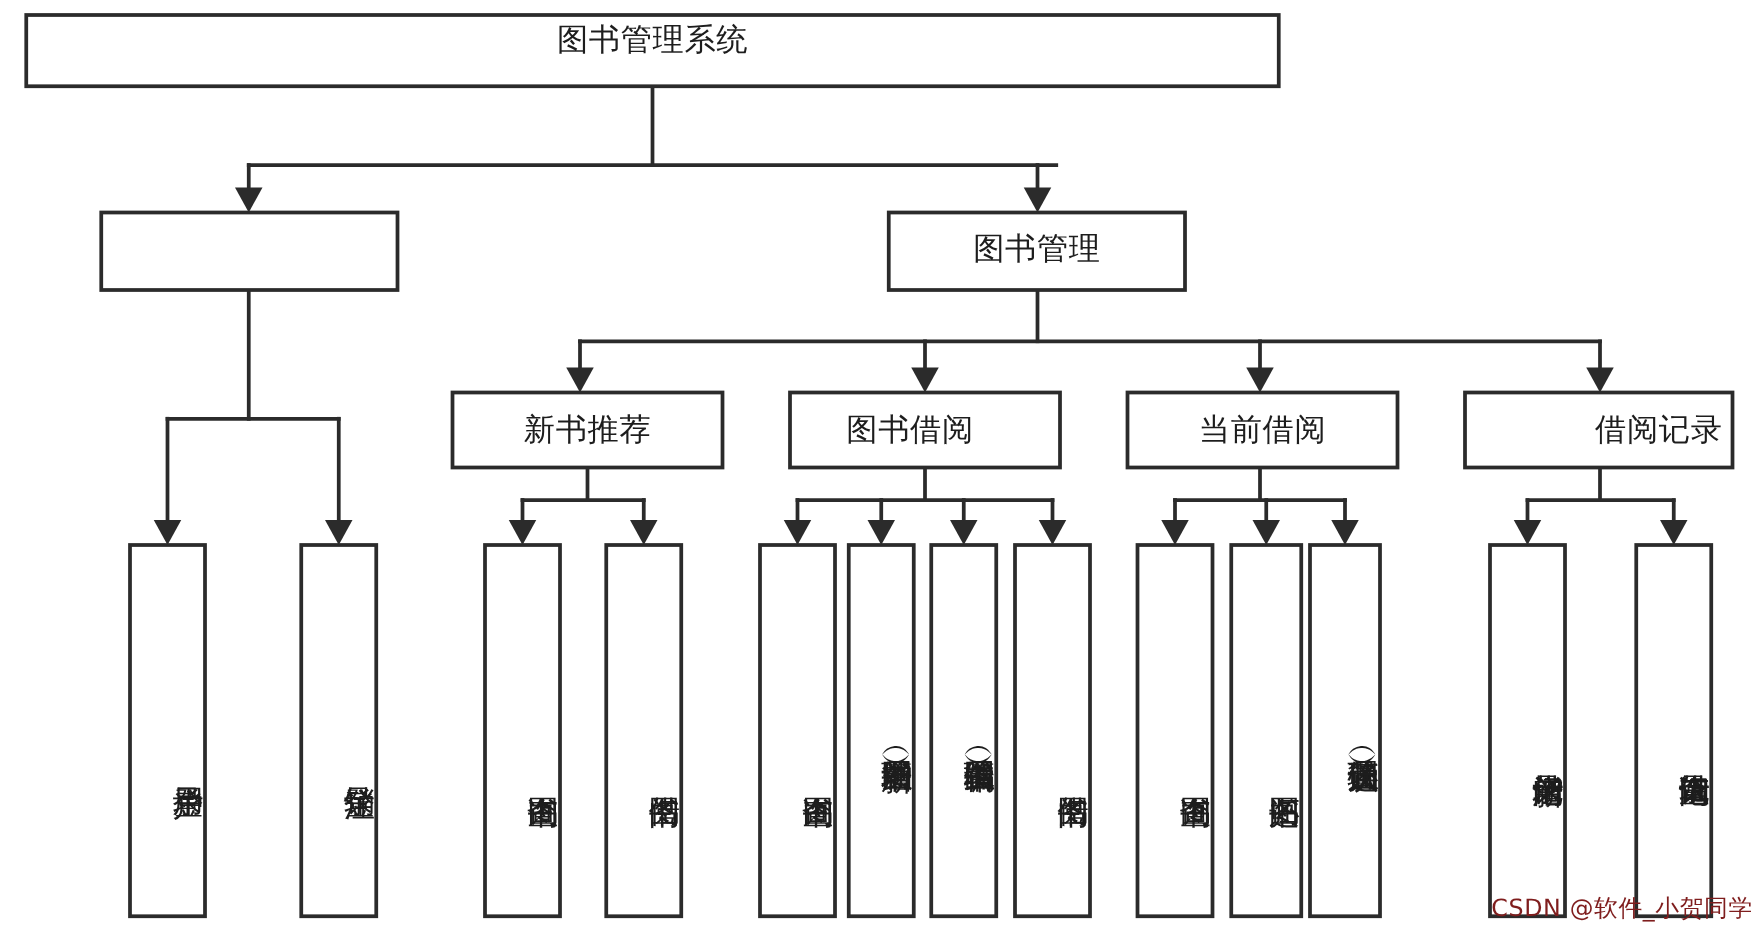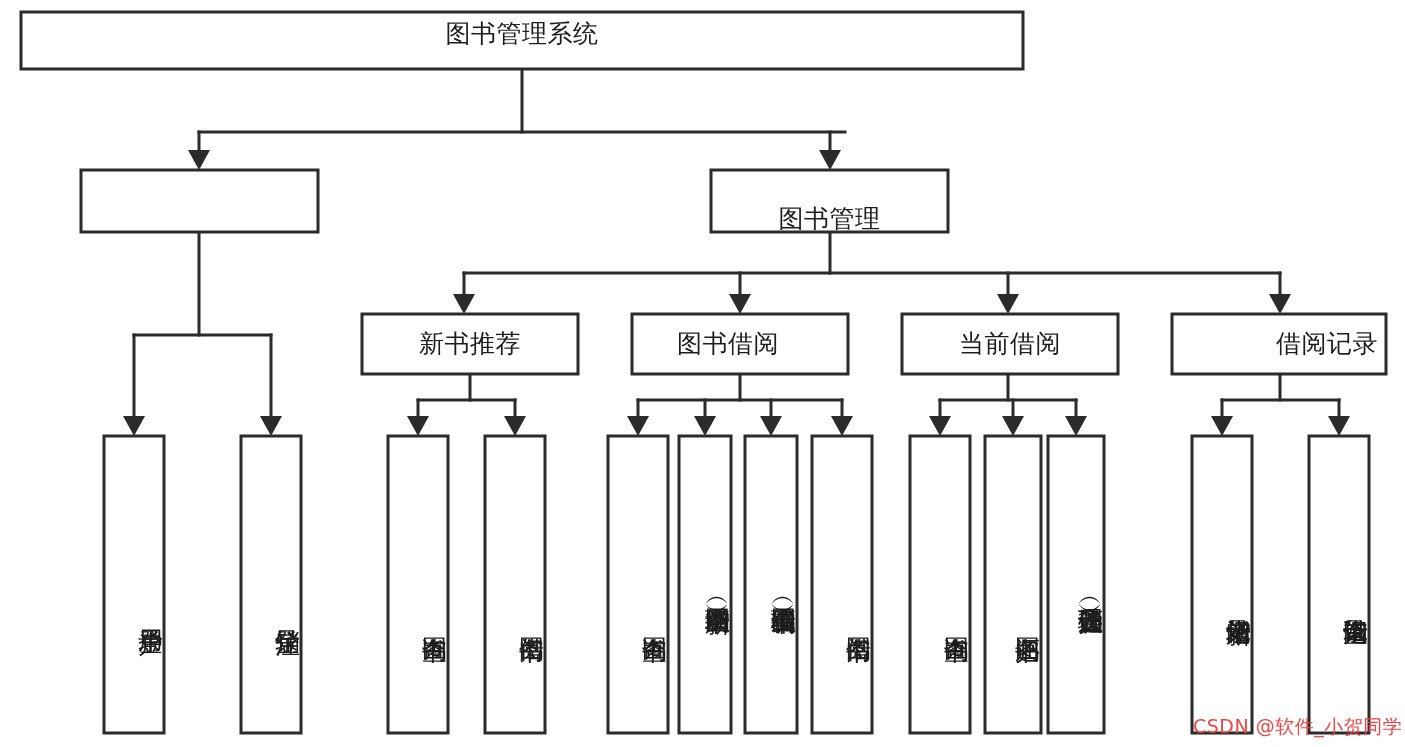--- a/index.html
+++ b/index.html
@@ -59,21 +59,21 @@
     line-height: 1.12;
     writing-mode: vertical-rl;
     text-orientation: upright;
     pointer-events: none;
   }
   .node-label-v > span {
     display: block;
   }
   .watermark {
     position: absolute;
-    color: #ef4444;
+    color: #7f1d1d;
     font-size: 19px;
     white-space: nowrap;
     letter-spacing: 0.5px;
   }
 </style>
 </head>
 <body>
 
 <div id="page">
 
@@ -175,23 +175,23 @@
     <rect class="node-box" x="679" y="436" width="52" height="297"></rect>
     <rect class="node-box" x="745" y="436" width="52" height="297"></rect>
     <rect class="node-box" x="812" y="436" width="60" height="297"></rect>
     <rect class="node-box" x="910" y="436" width="60" height="297"></rect>
     <rect class="node-box" x="985" y="436" width="56" height="297"></rect>
     <rect class="node-box" x="1048" y="436" width="56" height="297"></rect>
     <rect class="node-box" x="1192" y="436" width="60" height="297"></rect>
     <rect class="node-box" x="1309" y="436" width="60" height="297"></rect>
   </svg>
 
-  <div class="node-label-h" style="left:21px; top:12px; width:1002px; height:44px;">图书管理系统</div>
-
-  <div class="node-label-h" style="left:711px; top:188px; width:237px; height:62px;">图书管理</div>
+  <div class="node-label-h" style="left:21px; top:12px; width:1002px; height:44px;font-family:Liberation Mono, monospace;">图书管理系统</div>
+
+  <div class="node-label-h" style="left:711px; top:168px; width:237px; height:62px;">图书管理</div>
 
   <div class="node-label-h" style="left:362px; top:314px; width:216px; height:60px;">新书推荐</div>
   <div class="node-label-h" style="left:632px; top:314px; width:192px; height:60px;">图书借阅</div>
   <div class="node-label-h" style="left:902px; top:314px; width:216px; height:60px;">当前借阅</div>
   <div class="node-label-h" style="left:1172px; top:314px; width:214px; height:60px;margin-left:48px;">借阅记录</div>
 
   <div class="node-label-v" style="left:104px; top:492px; width:60px; height:235px;">
     <span>用户登录</span>
   </div>
   <div class="node-label-v" style="left:241px; top:492px; width:60px; height:235px;">

